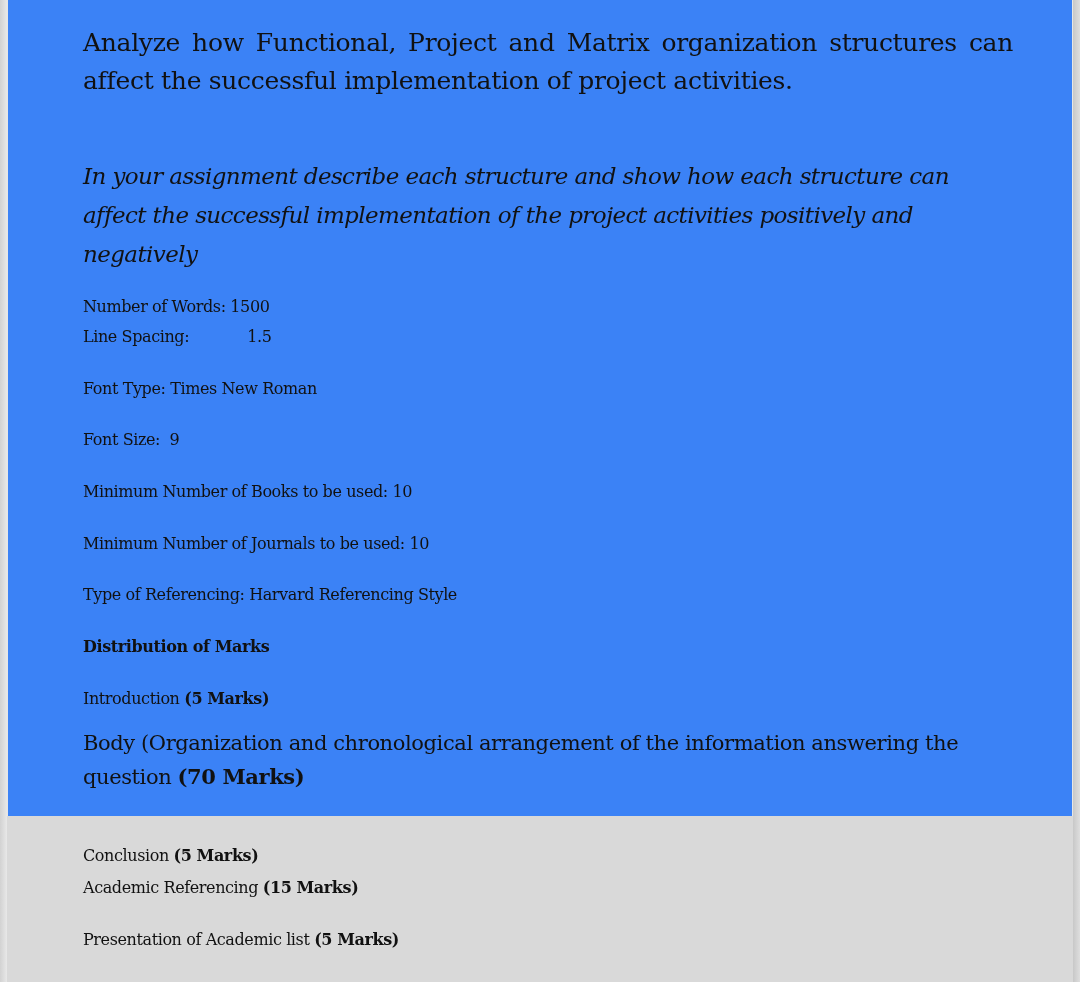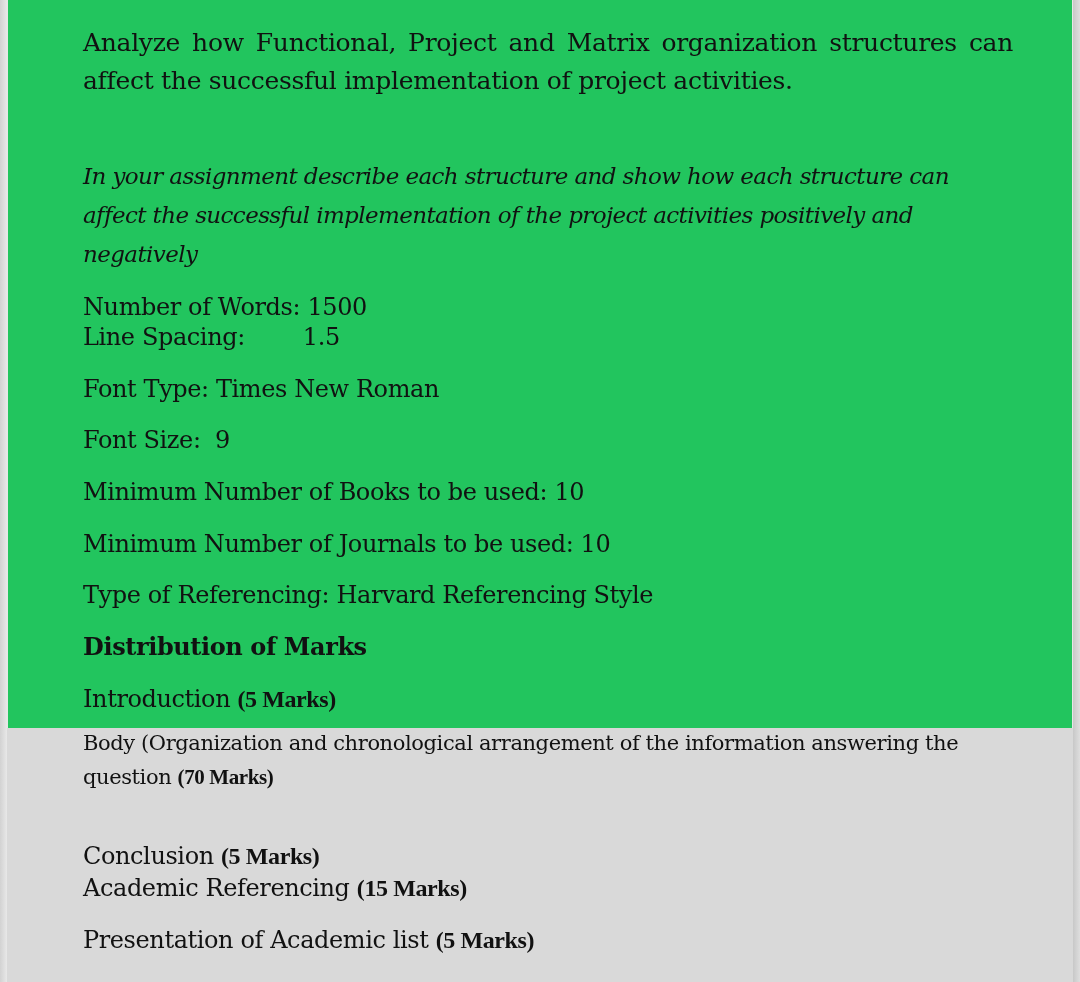--- a/index.html
+++ b/index.html
@@ -2,22 +2,22 @@
 <html><head>
   <meta charset="utf-8">
   <style>
     html, body { margin: 0; padding: 0; }
     body {
       width: 1080px; height: 982px; overflow: hidden;
       background: #d9d9d9;
       position: relative;
     }
     .page {
-      position: absolute; left: 7px; top: 0; width: 1066px; height: 728px;
-      background: #22c55e;
+      position: absolute; left: 7px; top: 0; width: 1066px; height: 816px;
+      background: #3b82f6;
       box-shadow: inset 1px 0 0 #e6e6e6, inset -1px 0 0 #e6e6e6;
     }
     .edge-l { position:absolute; left:0; top:0; width:7px; height:982px;
       background: linear-gradient(to right, #d2d2d2, #e8e8e8); }
     .edge-r { position:absolute; right:0; top:0; width:7px; height:982px;
       background: linear-gradient(to right, #c8c8c8, #dedede); }
     .content {
       position: absolute; left: 76px; top: 0; width: 940px;
       font-family: "DejaVu Serif", "Liberation Serif", serif;
       color: #111;
@@ -25,25 +25,25 @@
     .title {
       position: absolute; top: 24px; left: 0; width: 930px;
       font-size: 25px; line-height: 38px; text-align: justify;
       text-align-last: left; letter-spacing: -0.3px;
     }
     .instr {
       position: absolute; top: 157px; left: 0; width: 930px;
       font-size: 23px; line-height: 39px; letter-spacing: -0.6px; font-style: italic;
     }
     .line {
-      position: absolute; left: 0; font-size: 24px; line-height: 30px;
+      position: absolute; left: 0; font-size: 16px; line-height: 30px;
       letter-spacing: -0.4px; white-space: nowrap;
     }
     .tab { display: inline-block; width: 58px; }
-    b { font-weight: bold; font-family: Liberation Serif, serif; }
+    b { font-weight: bold; }
     .body-item {
       position: absolute; left: 0; width: 930px; font-size: 21px;
       line-height: 34px; letter-spacing: -0.4px;
     }
   </style>
 </head>
 <body>
 
 <div class="edge-l"></div>
 <div class="page">

